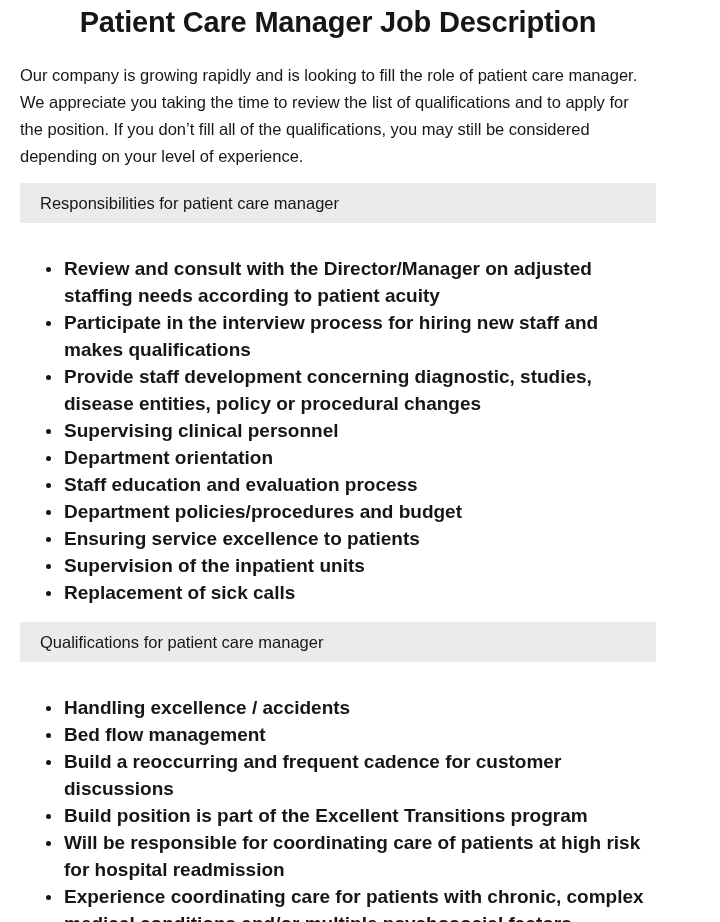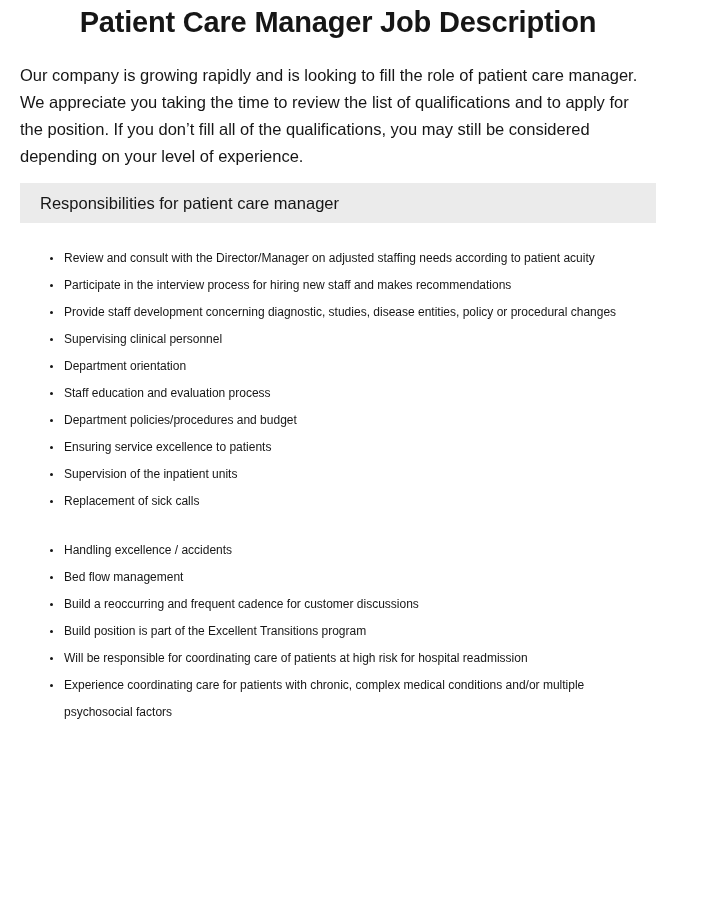--- a/index.html
+++ b/index.html
@@ -43,25 +43,26 @@
     margin:0;
     background:var(--heading-bg);
     height:40px;
     line-height:40px;
     padding:0 0 0 20px;
     font-size:16.5px;
     font-weight:normal;
     color:var(--text-color);
   }
   ul.bullet-list{
-    margin:22px 0 0;
+    margin:32px 0 0;
     padding:0 0 0 43px;
-    font-size:12px;
+    font-size:19px;
     line-height:27px;
     color:var(--text-color);
+    font-weight:bold;
   }
   ul.bullet-list li{
     margin:0;
     padding-left:1px;
   }
   ul.bullet-list li::marker{
     font-size:0.85em;
   }
 </style>
 </head>
@@ -70,33 +71,34 @@
 <div class="page">
 
   <h1 class="page-title">Patient Care Manager Job Description</h1>
 
   <p class="intro">Our company is growing rapidly and is looking to fill the role of patient care manager. We appreciate you taking the time to review the list of qualifications and to apply for the position. If you don’t fill all of the qualifications, you may still be considered depending on your level of experience.</p>
 
   <section class="job-section">
     <h2 class="section-heading">Responsibilities for patient care manager</h2>
     <ul class="bullet-list">
         <li>Review and consult with the Director/Manager on adjusted staffing needs according to patient acuity</li>
-        <li>Participate in the interview process for hiring new staff and makes recommendations</li>
+        <li>Participate in the interview process for hiring new staff and makes qualifications</li>
         <li>Provide staff development concerning diagnostic, studies, disease entities, policy or procedural changes</li>
         <li>Supervising clinical personnel</li>
         <li>Department orientation</li>
         <li>Staff education and evaluation process</li>
         <li>Department policies/procedures and budget</li>
         <li>Ensuring service excellence to patients</li>
         <li>Supervision of the inpatient units</li>
         <li>Replacement of sick calls</li>
       </ul>
   </section>
 
   <section class="job-section">
+    <h2 class="section-heading">Qualifications for patient care manager</h2>
     <ul class="bullet-list">
         <li>Handling excellence / accidents</li>
         <li>Bed flow management</li>
         <li>Build a reoccurring and frequent cadence for customer discussions</li>
         <li>Build position is part of the Excellent Transitions program</li>
         <li>Will be responsible for coordinating care of patients at high risk for hospital readmission</li>
         <li>Experience coordinating care for patients with chronic, complex medical conditions and/or multiple psychosocial factors</li>
       </ul>
   </section>
 

